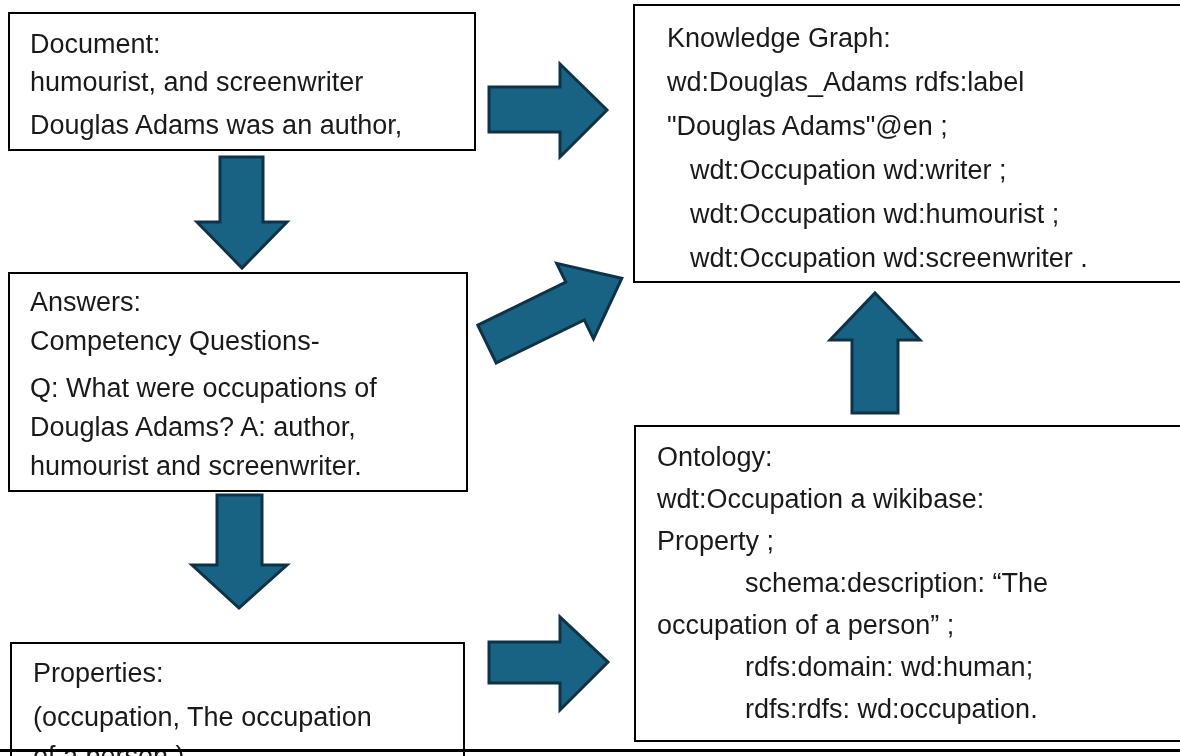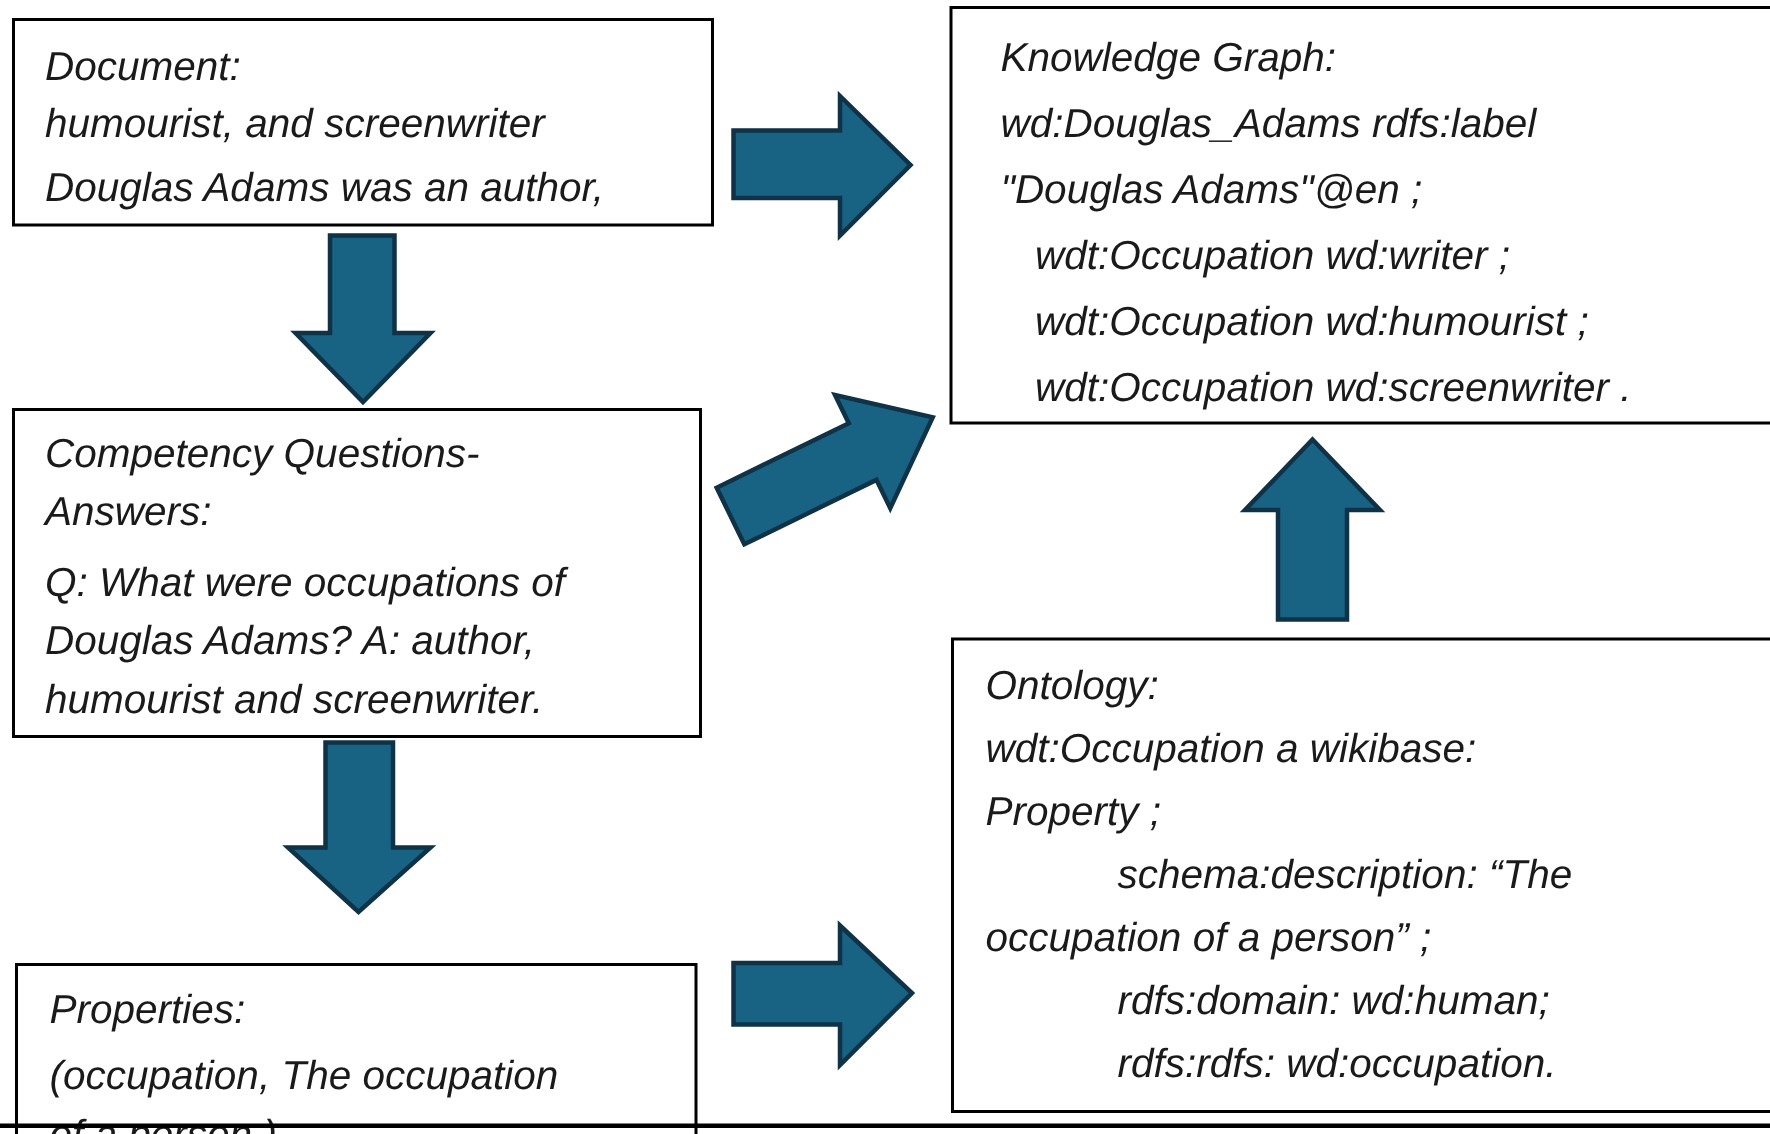--- a/index.html
+++ b/index.html
@@ -19,21 +19,20 @@
   .box {
     position: absolute;
     background: #ffffff;
     border: 2px solid #000000;
     box-sizing: border-box;
     z-index: 2;
   }
   .line {
     white-space: nowrap;
     font-size: 27px;
-    font-style: italic;
   }
   
   .box-document { left: 8px; top: 12px; width: 468px; height: 139px; padding: 11px 0 0 20px; }
   .box-document .line { line-height: 38px; }
   
   .box-kg { left: 633px; top: 4px; width: 639px; height: 279px; padding: 10px 0 0 32px; }
   .box-kg .line { line-height: 44px; }
   
   .box-competency { left: 8px; top: 272px; width: 460px; height: 220px; padding: 9px 0 0 20px; }
   .box-competency .line { line-height: 39px; }
@@ -94,22 +93,22 @@
   <div class="box box-kg">
     <div class="line">Knowledge Graph:</div>
     <div class="line">wd:Douglas_Adams rdfs:label</div>
     <div class="line">"Douglas Adams"@en ;</div>
     <div class="line indent-sm">wdt:Occupation wd:writer ;</div>
     <div class="line indent-sm">wdt:Occupation wd:humourist ;</div>
     <div class="line indent-sm">wdt:Occupation wd:screenwriter .</div>
   </div>
 
   <div class="box box-competency">
+    <div class="line">Answers:</div>
     <div class="line">Competency Questions-</div>
-    <div class="line">Answers:</div>
     <div class="line gap-top-md">Q: What were occupations of</div>
     <div class="line">Douglas Adams? A: author,</div>
     <div class="line">humourist and screenwriter.</div>
   </div>
 
   <div class="box box-properties">
     <div class="line">Properties:</div>
     <div class="line gap-top-sm">(occupation, The occupation</div>
     <div class="line">of a person.)</div>
   </div>

